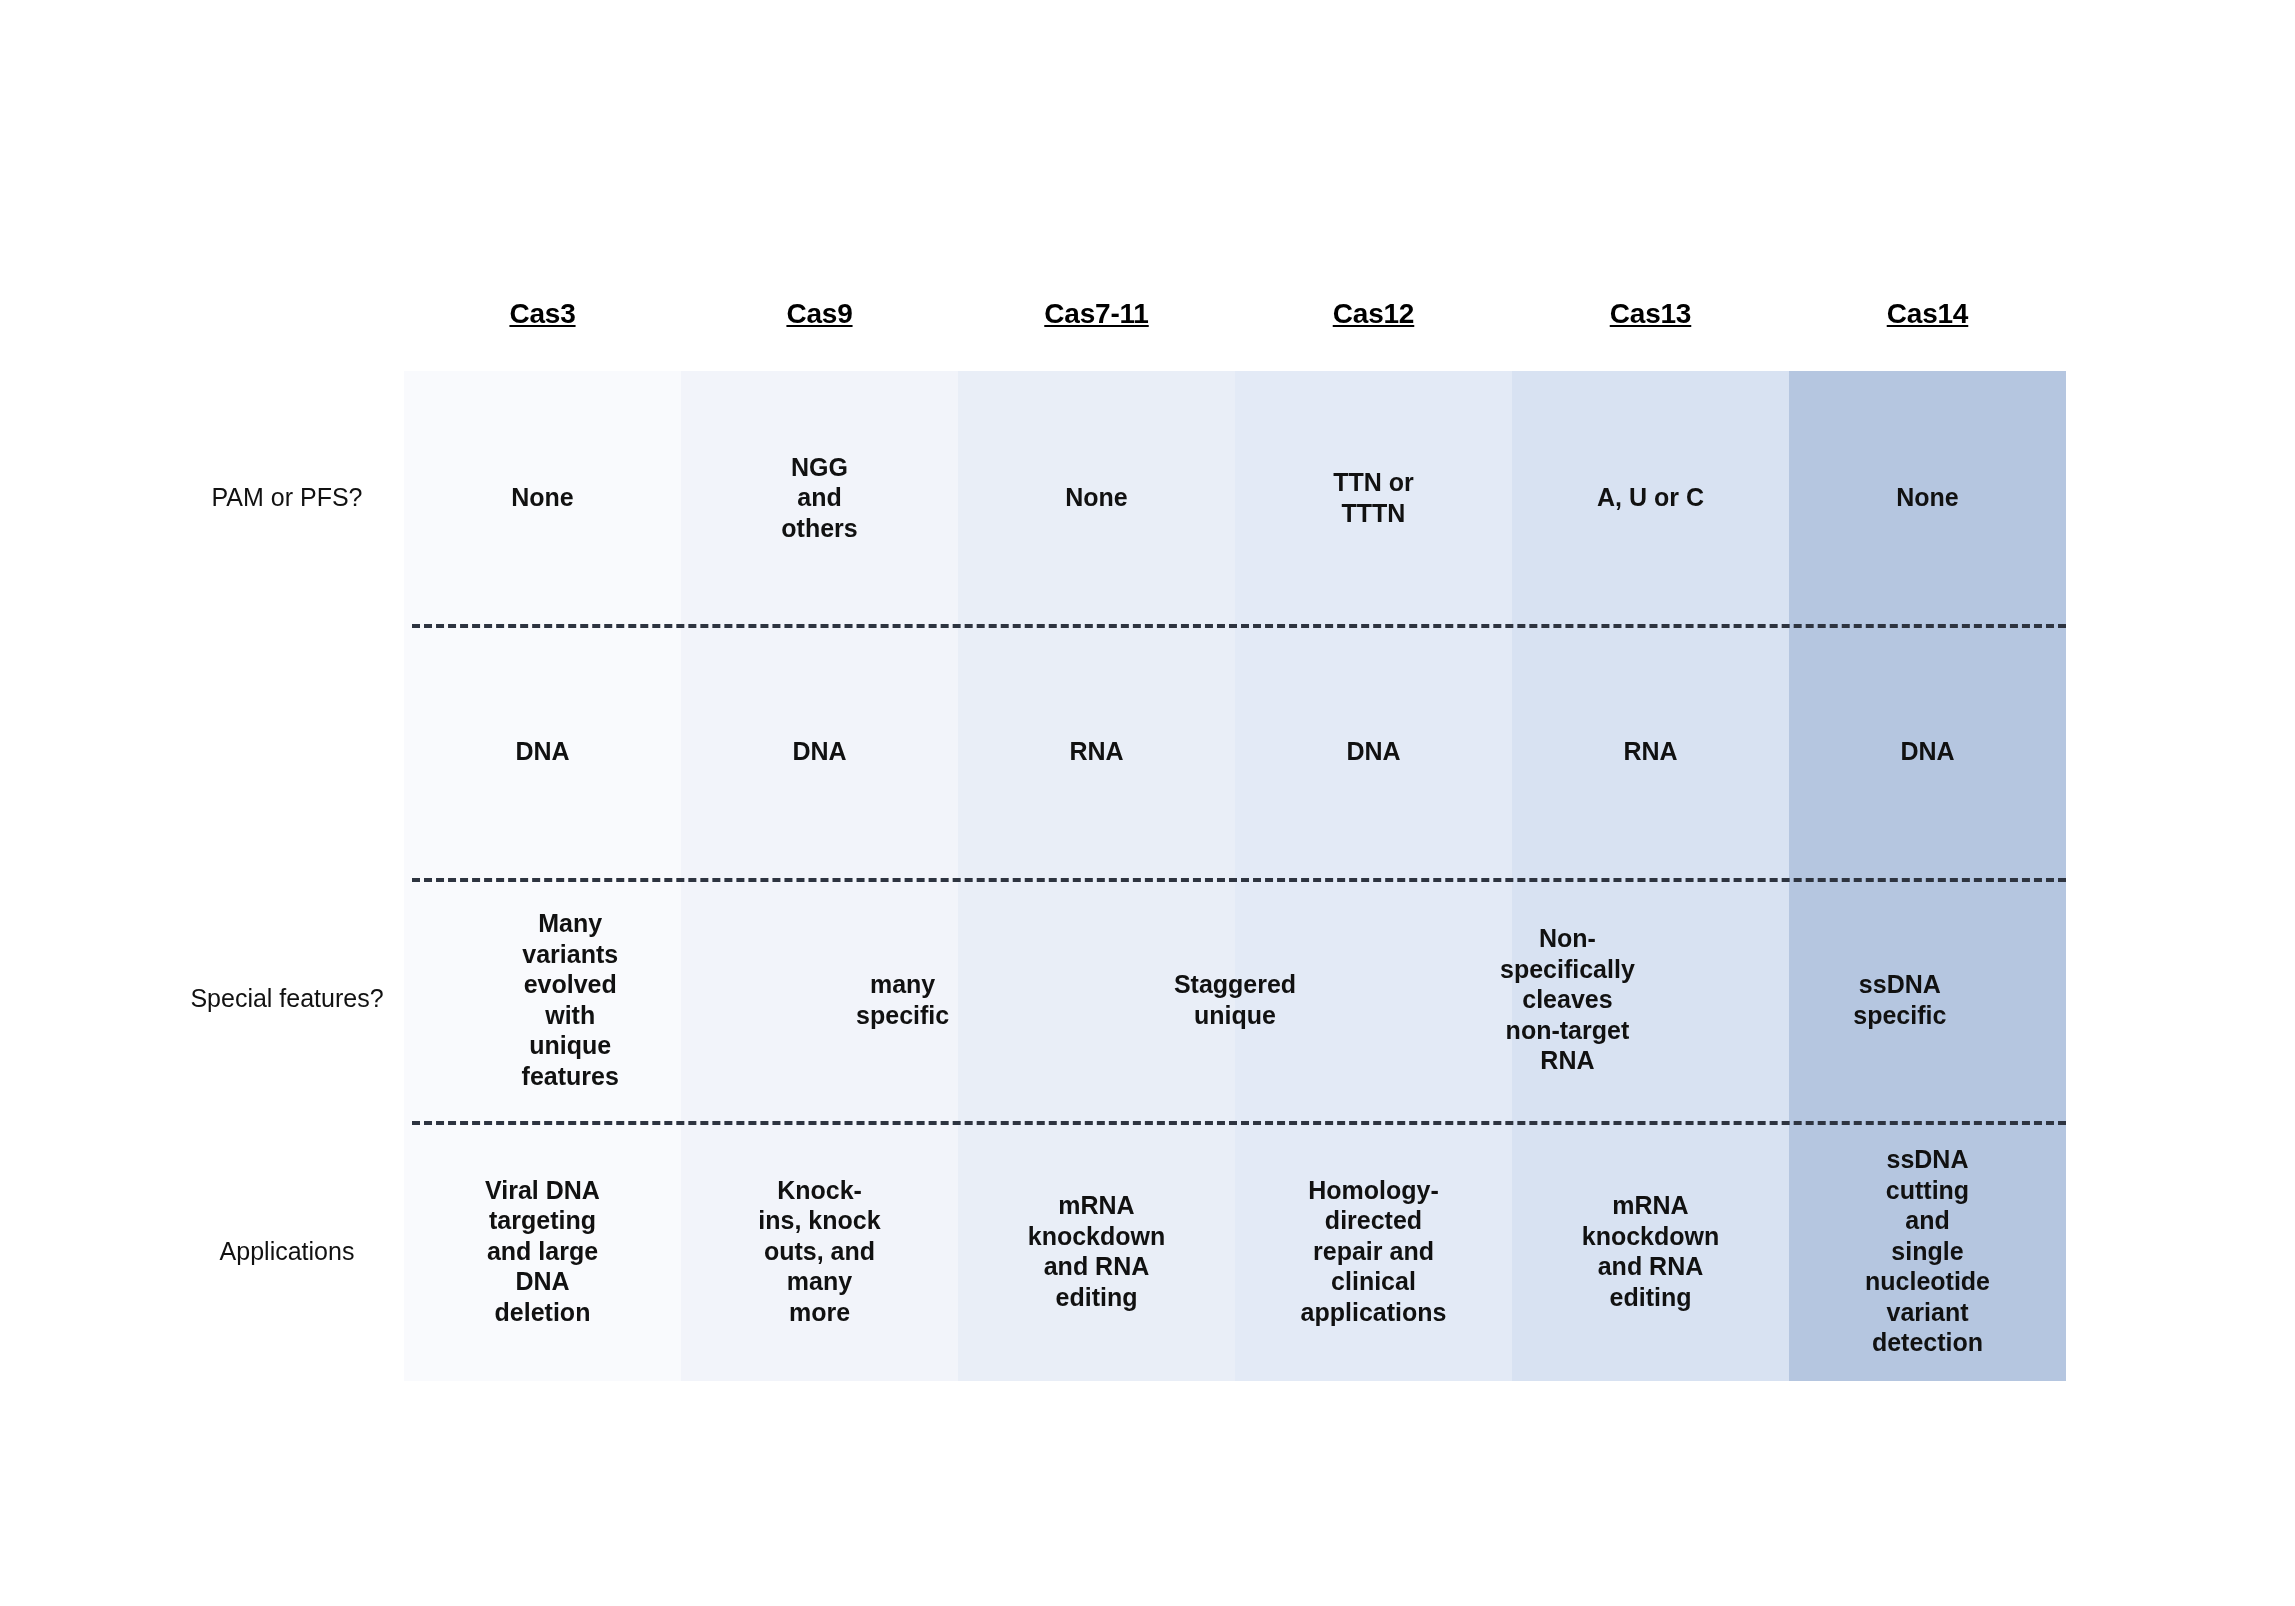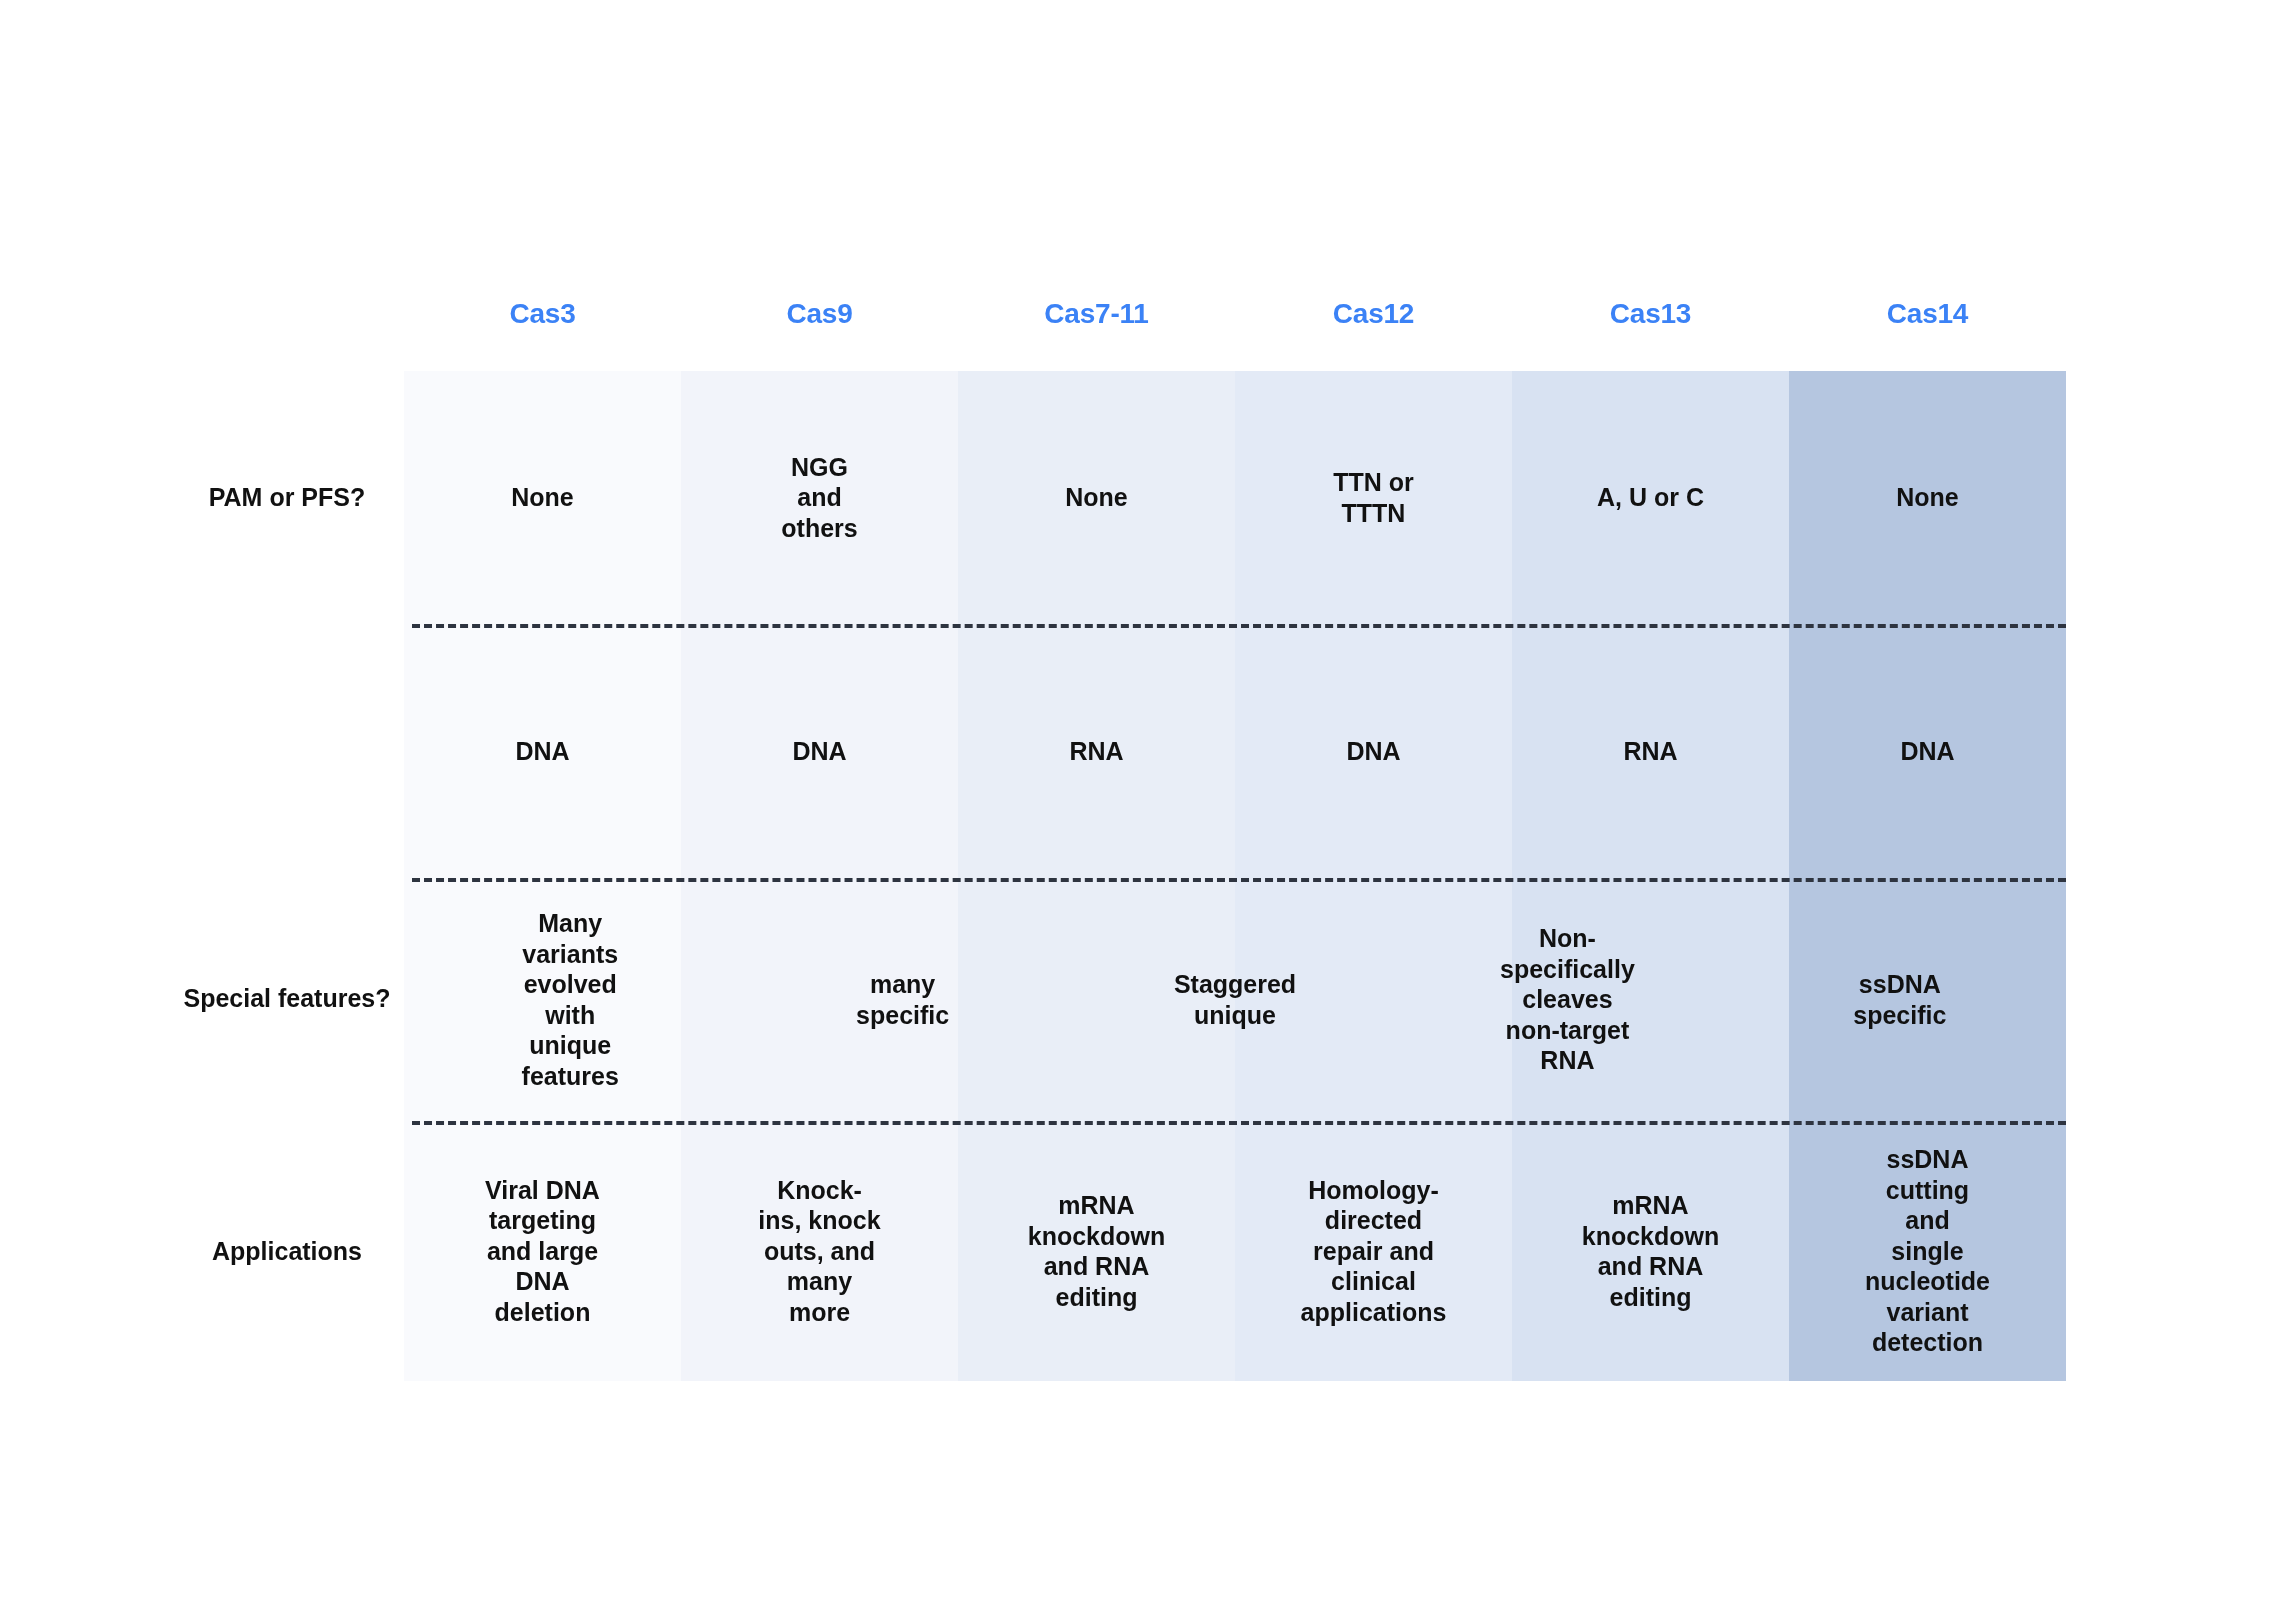--- a/index.html
+++ b/index.html
@@ -50,42 +50,43 @@
     height: 46px;
     display: flex;
   }
   .header-cell {
     flex: 1 1 0;
     display: flex;
     align-items: center;
     justify-content: center;
     font-size: 28px;
     font-weight: bold;
-    color: #3b82f6;
+    color: #000000;
     letter-spacing: -0.2px;
+    text-decoration: underline;
   }
 
   
   .row-labels {
     position: absolute;
     left: 176px;
     top: 371px;
     width: 222px;
     height: 1010px;
   }
   .row-label {
     position: absolute;
     left: 0;
     width: 222px;
     display: flex;
     align-items: center;
     justify-content: center;
     text-align: center;
     font-size: 25px;
-    font-weight: bold;
+    font-weight: normal;
     color: #111111;
     line-height: 1.22;
   }
 
   
   .grid-row {
     position: absolute;
     left: 0;
     width: 1662px;
     display: flex;

